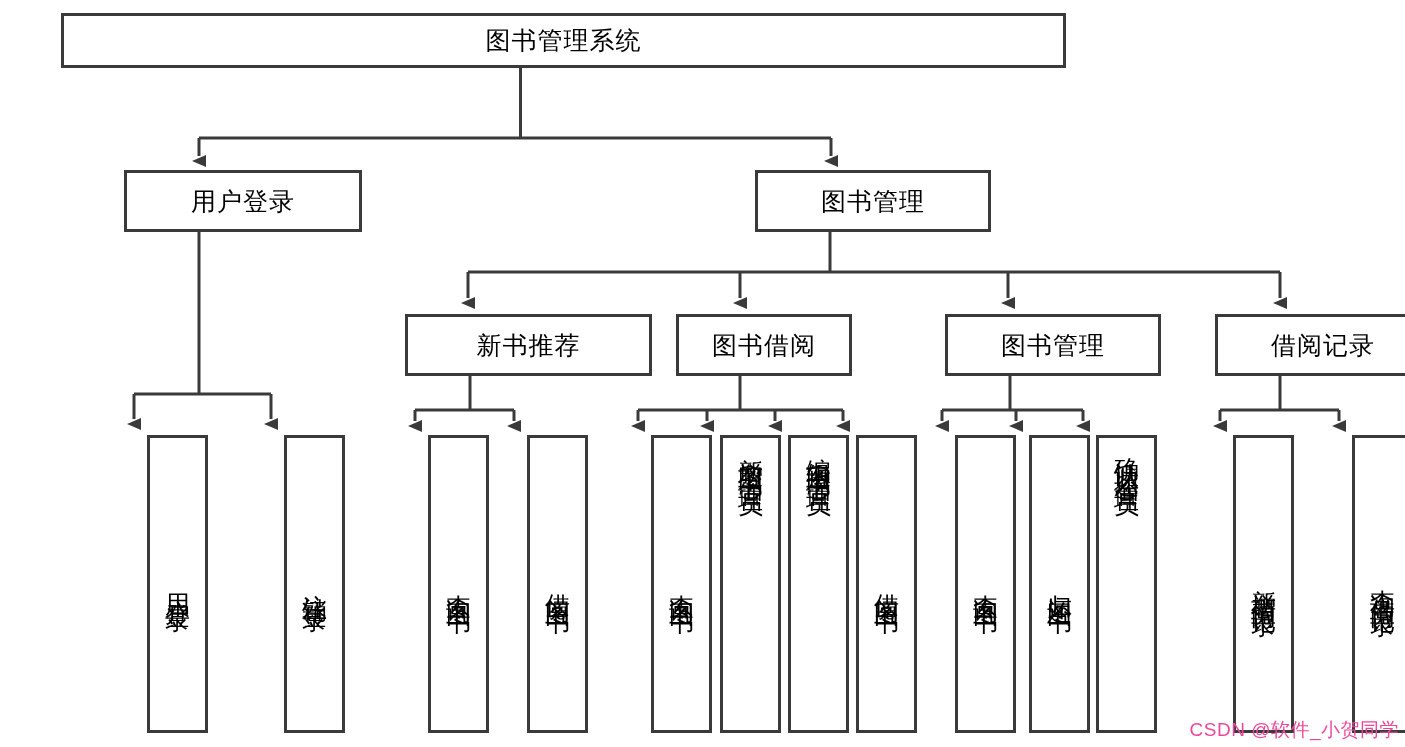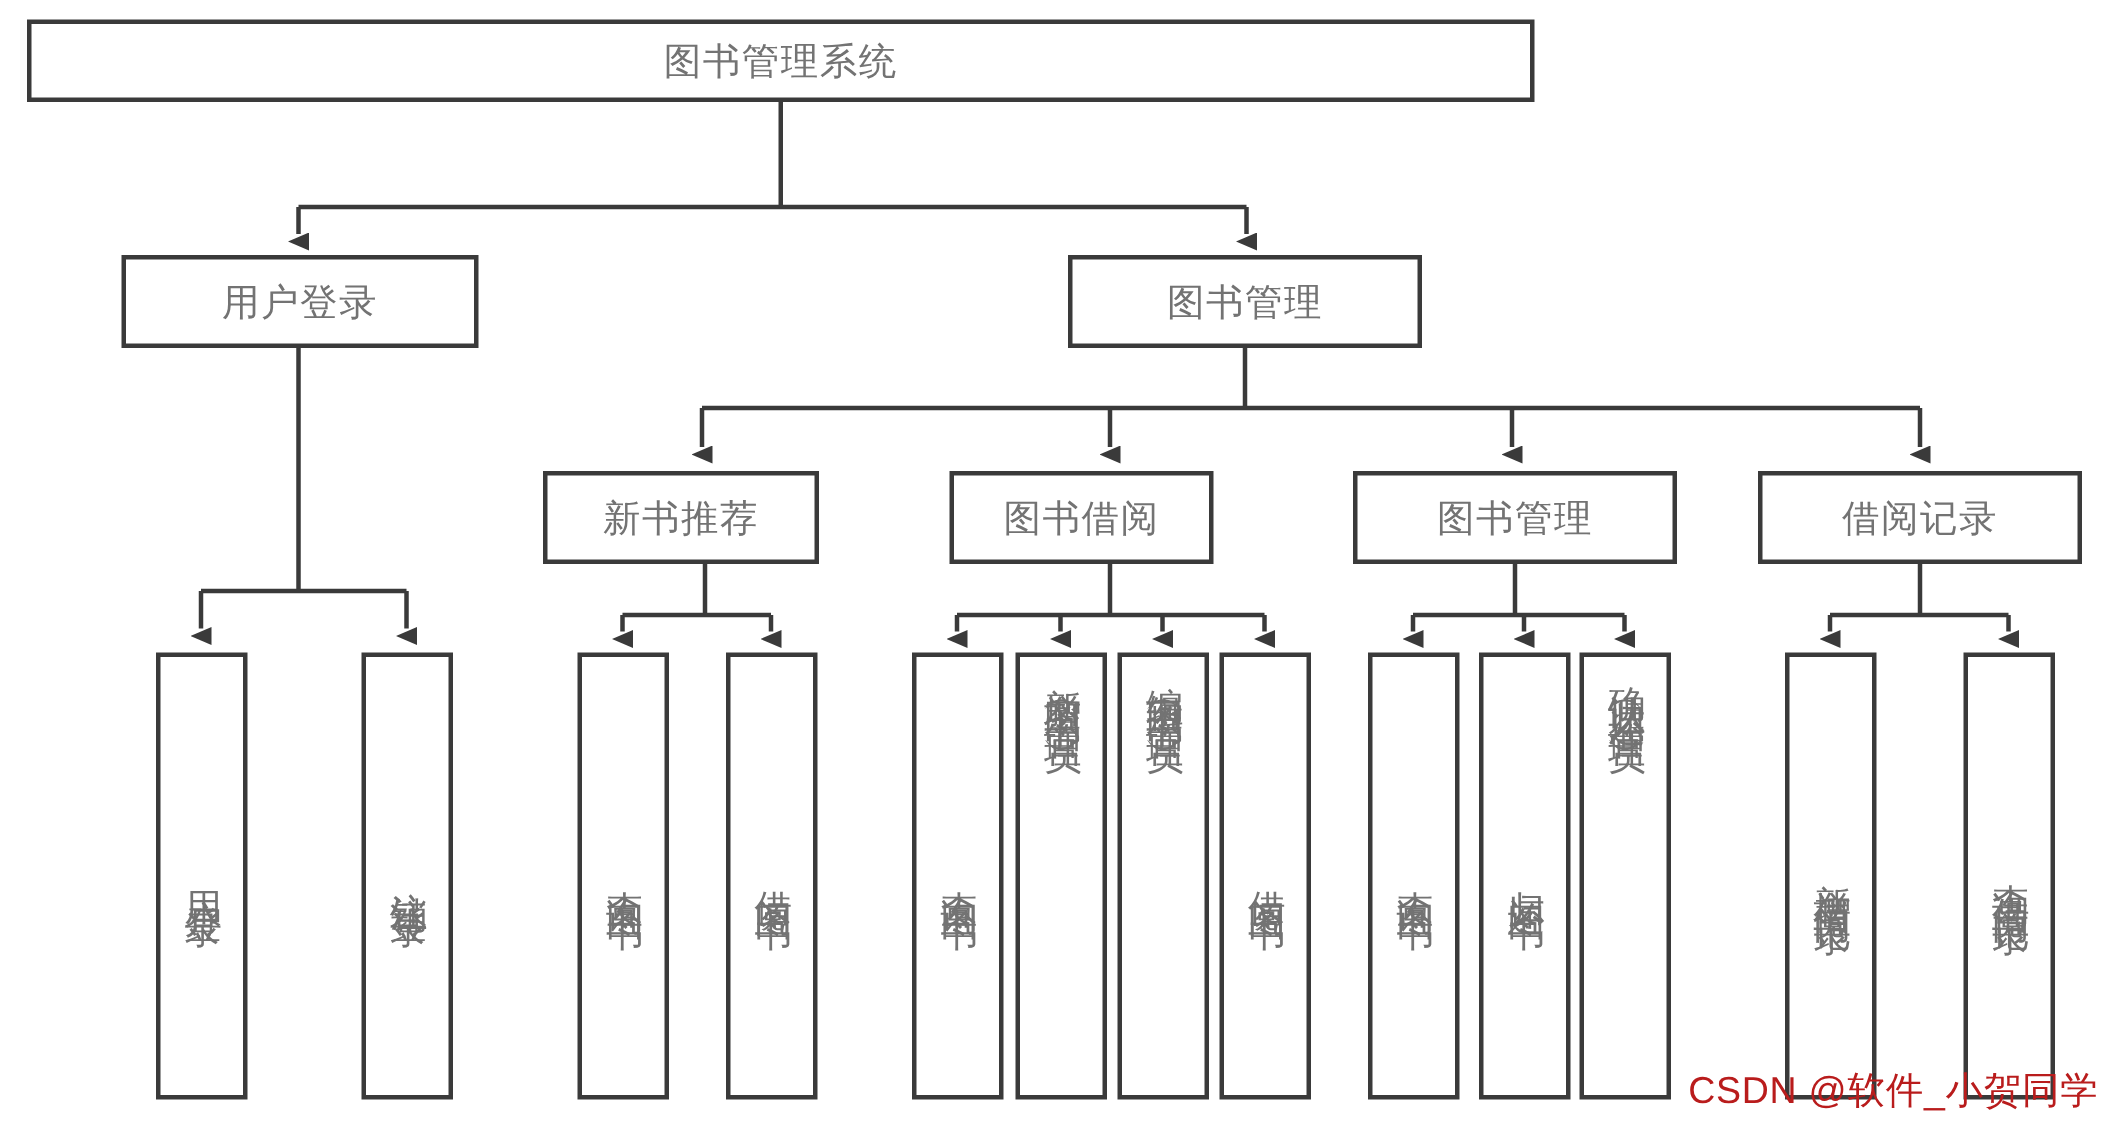--- a/index.html
+++ b/index.html
@@ -26,21 +26,22 @@
     pointer-events: none;
   }
   .node {
     position: absolute;
     box-sizing: border-box;
     border: 3px solid #3a3a3a;
     background: #ffffff;
     display: flex;
     align-items: center;
     justify-content: center;
-    color: #737373;
+    color: #000000;
+    margin-left: 43px;
   }
   .node.h {
     font-size: 25px;
     letter-spacing: 1px;
   }
   .node.v {
     font-size: 25px;
   }
   .node.v .vtext {
     writing-mode: vertical-rl;
@@ -56,22 +57,22 @@
     align-items: flex-start;
     padding-top: 0;
   }
   .node.v.mid {
     align-items: center;
   }
   .watermark {
     position: absolute;
     right: 6px;
     bottom: 4px;
-    font-size: 25px;
-    color: #b91c1c;
+    font-size: 19px;
+    color: #ec4899;
     white-space: nowrap;
     letter-spacing: 0.5px;
   }
 </style>
 </head>
 <body>
 
 <div id="canvas">
 
   <svg id="wires" viewBox="0 0 1405 747" xmlns="http://www.w3.org/2000/svg">
@@ -129,21 +130,21 @@
     <span>图书管理系统</span>
   </div>
 
   <div class="node h" style="left:81px;top:170px;width:238px;height:62px;">
     <span>用户登录</span>
   </div>
   <div class="node h" style="left:712px;top:170px;width:236px;height:62px;align-items:center;">
     <span>图书管理</span>
   </div>
 
-  <div class="node h" style="left:362px;top:314px;width:184px;height:62px;">
+  <div class="node h" style="left:362px;top:314px;width:247px;height:62px;">
     <span>新书推荐</span>
   </div>
   <div class="node h" style="left:633px;top:314px;width:176px;height:62px;">
     <span>图书借阅</span>
   </div>
   <div class="node h" style="left:902px;top:314px;width:216px;height:62px;">
     <span>图书管理</span>
   </div>
   <div class="node h" style="left:1172px;top:314px;width:216px;height:62px;align-items:center;">
     <span>借阅记录</span>

